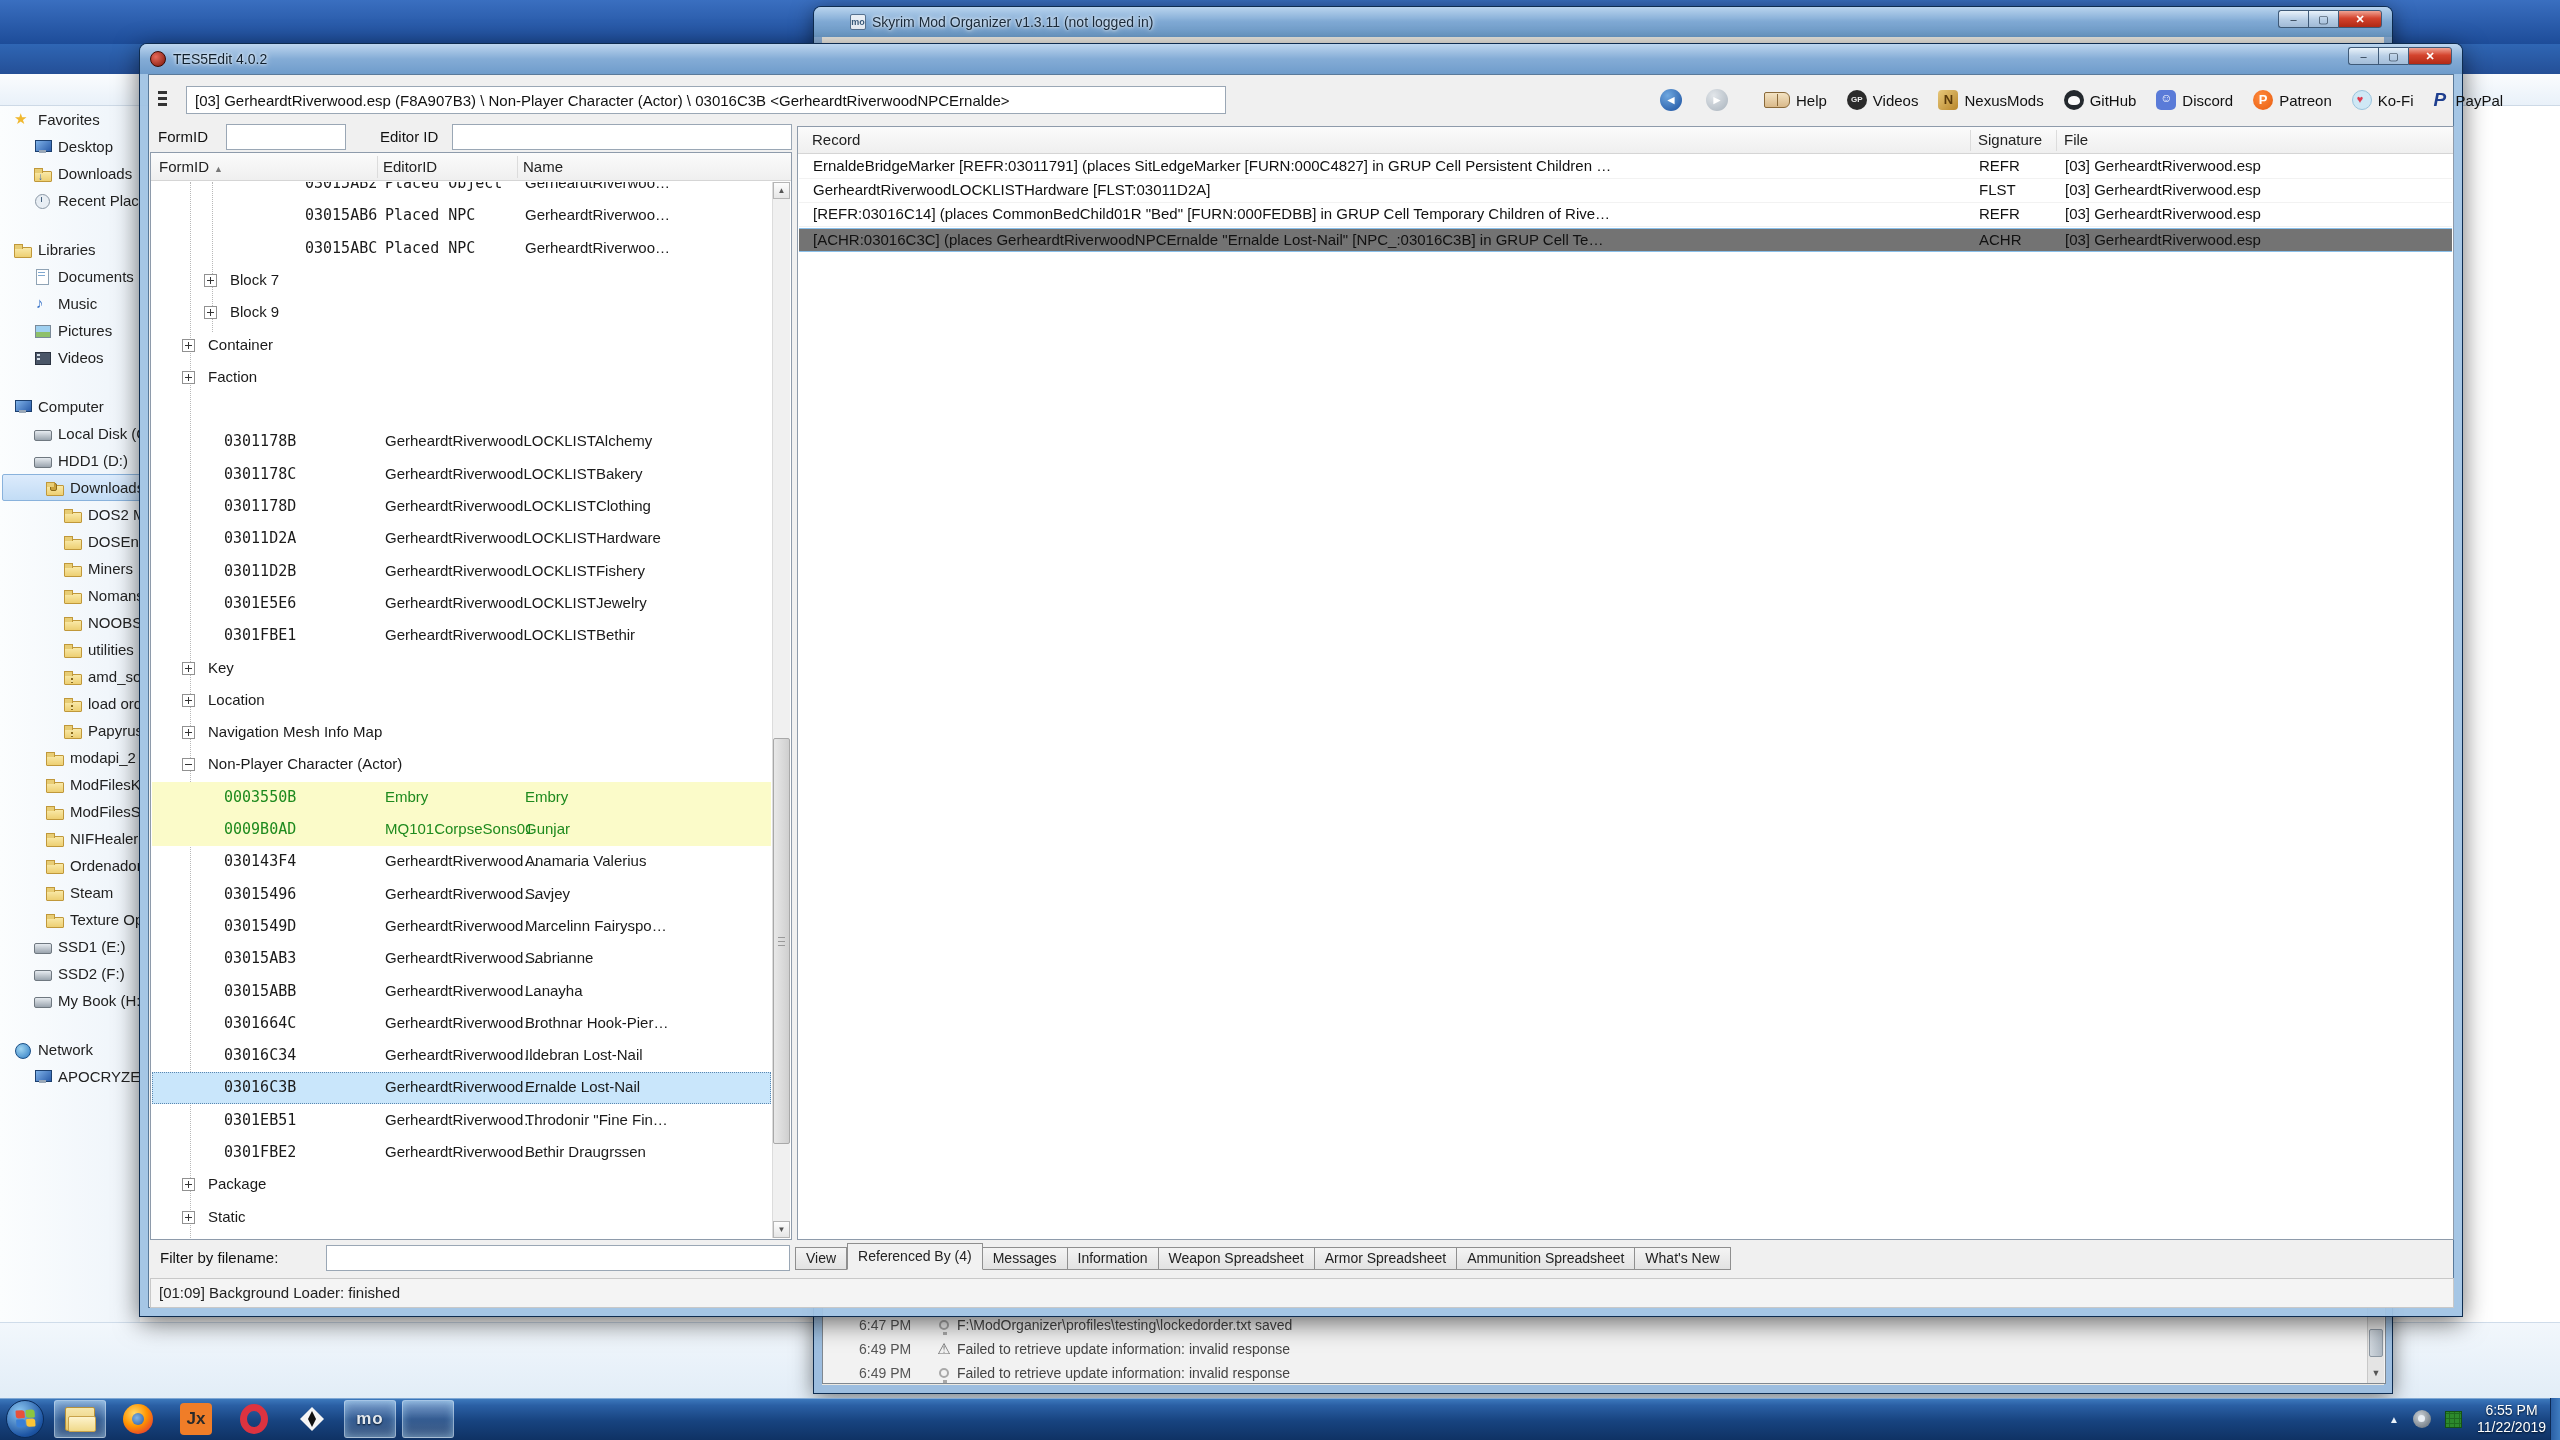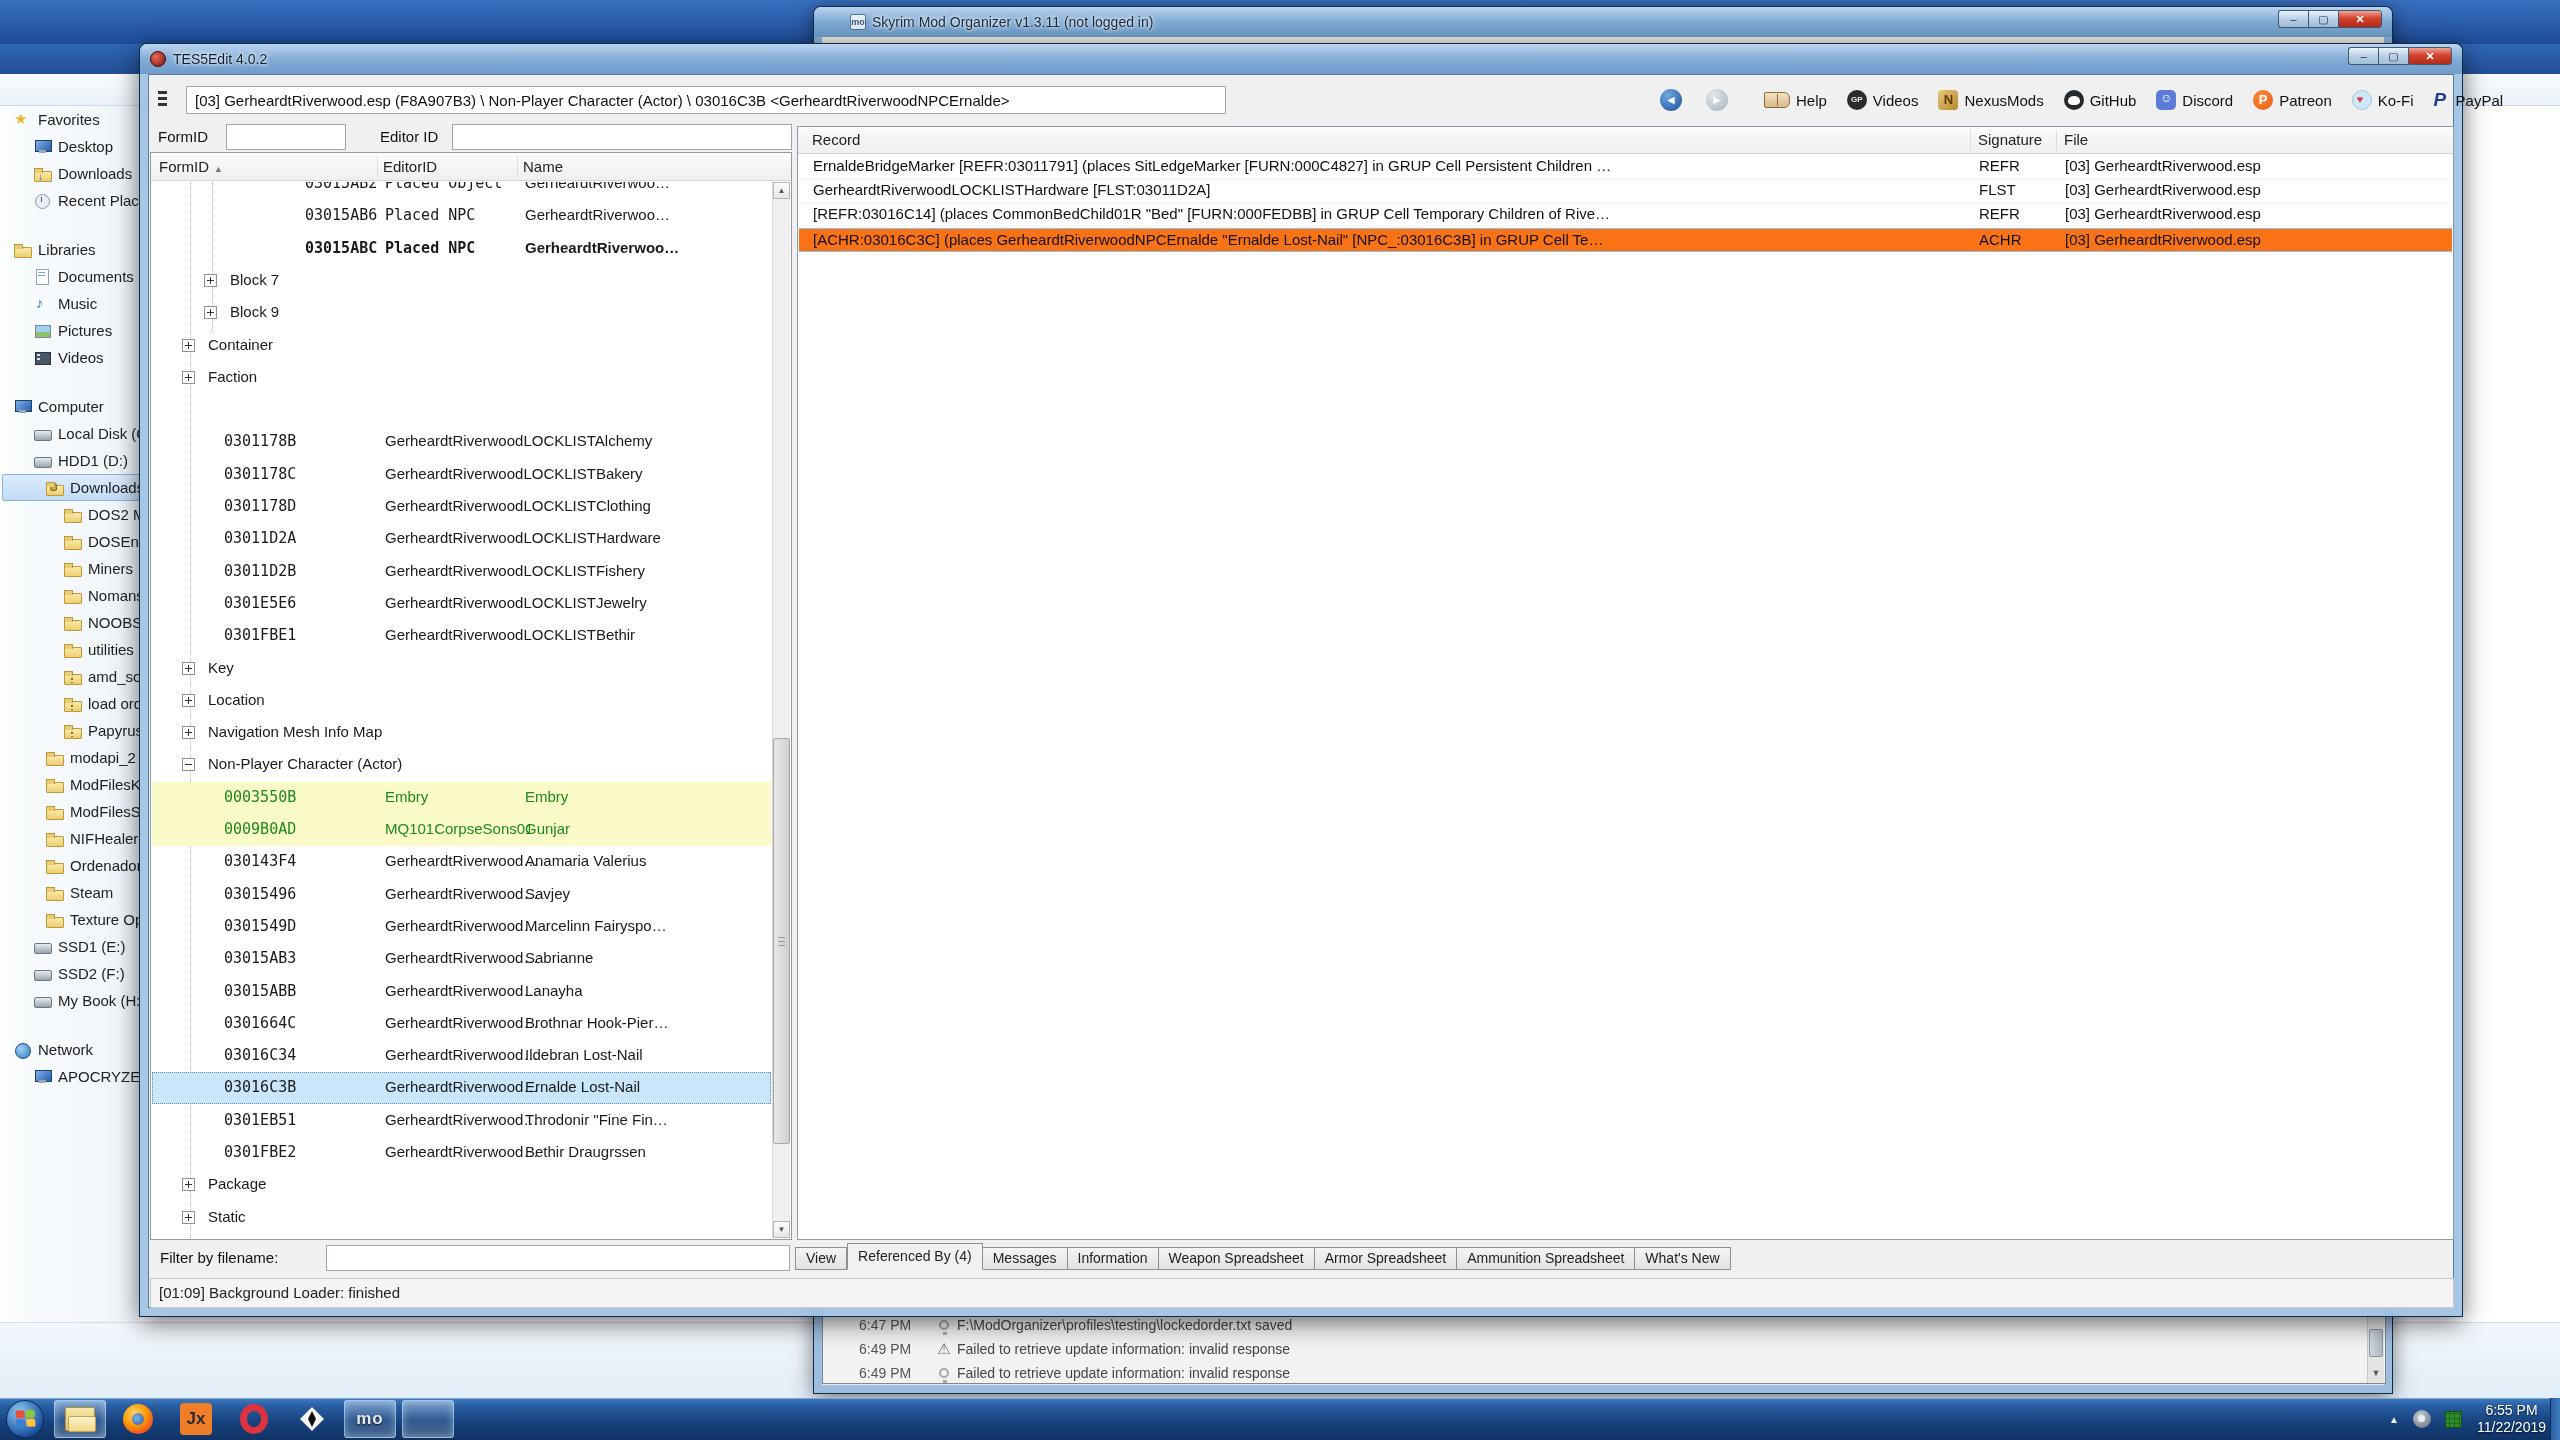--- a/index.html
+++ b/index.html
@@ -123,21 +123,21 @@
   .ts-btn { position:absolute; left:0; right:0; height:17px; background:linear-gradient(180deg,#fdfdfd,#e6e6e6); border:1px solid #b5b5b5; color:#555; font-size:8px; text-align:center; line-height:16px; }
   .ts-thumb { position:absolute; left:0; right:0; background:linear-gradient(90deg,#e8e8e8,#cfcfcf); border:1px solid #a8a8a8; border-radius:2px; }
   .ts-grip { position:absolute; left:4px; right:4px; height:1px; background:#999; }
 
   .rec-panel { position:absolute; left:797px; top:126px; width:1657px; height:1114px; background:#fff; border:1px solid #8e9bab; }
   .rec-hdr { position:absolute; left:0; top:0; right:0; height:27px; background:linear-gradient(180deg,#fbfbfb,#efefef); border-bottom:1px solid #d5d5d5; font-size:15px; color:#222; }
   .rec-hdr span { position:absolute; top:4px; }
   .rec-rows { position:absolute; left:1px; top:28px; right:1px; bottom:1px; }
   .rrow { position:absolute; left:0; width:100%; height:24px; font-size:15px; color:#111; border-bottom:1px solid #f2f2f2; }
   .rrow .c1 { left:14px; max-width:1160px; overflow:hidden; } .rrow .c2 { left:1180px; } .rrow .c3 { left:1266px; }
-  .rrow.sel { background:#f97316; border-top:1px solid #8ac0ea; border-bottom:1px solid #8ac0ea; }
+  .rrow.sel { background:#737373; border-top:1px solid #8ac0ea; border-bottom:1px solid #8ac0ea; }
 
   .xtabs { position:absolute; left:795px; top:1243px; display:flex; align-items:flex-end; height:27px; }
   .xtab { height:23px; padding:0 10px; font-size:14px; color:#222; background:linear-gradient(180deg,#f4f4f4,#e2e2e2); border:1px solid #8f8f8f; border-left-width:0; line-height:21px; white-space:nowrap; }
   .xtab:first-child { border-left-width:1px; }
   .xtab.active { height:27px; background:#f1f1f1; border-bottom:1px solid #f1f1f1; line-height:25px; border-left-width:1px; }
   .xstatus { position:absolute; left:150px; top:1278px; width:2304px; height:30px; border:1px solid #c8c8c8; background:#f4f4f4; font-size:15px; color:#222; line-height:28px; padding-left:8px; }
 
   
   .taskbar { position:absolute; left:0; top:1398px; width:2560px; height:42px; background:linear-gradient(180deg,#3f7cc0 0%,#2a5fa4 18%,#17437f 55%,#0f3264 100%); box-shadow:inset 0 1px 0 rgba(255,255,255,.35); z-index:50; }
   .tb-btn { position:absolute; top:2px; width:52px; height:38px; border-radius:3px; display:flex; align-items:center; justify-content:center; }
@@ -450,21 +450,21 @@
     <div class="trow" style="top: -14px;">
           <div class="cell fid" style="left: 153px;">03015AB2</div>
           <div class="cell eid fid" style="left: 233px;">Placed Object</div>
           <div class="cell nm">GerheardtRiverwoo…</div>
         </div>
         <div class="trow" style="top: 18.3px;">
           <div class="cell fid" style="left: 153px;">03015AB6</div>
           <div class="cell eid fid" style="left: 233px;">Placed NPC</div>
           <div class="cell nm">GerheardtRiverwoo…</div>
         </div>
-        <div class="trow" style="top: 50.6px; font-weight: bold;">
+        <div class="trow" style="top: 50.6px;">
           <div class="cell fid" style="left: 153px;">03015ABC</div>
           <div class="cell eid fid" style="left: 233px;">Placed NPC</div>
           <div class="cell nm">GerheardtRiverwoo…</div>
         </div>
         <div class="trow" style="top: 82.9px;">
           <div class="expander plus" style="left: 52px;"></div>
           <div class="cell" style="left: 78px;">Block 7</div>
         </div>
         <div class="trow" style="top: 115.2px;">
           <div class="expander plus" style="left: 52px;"></div>

